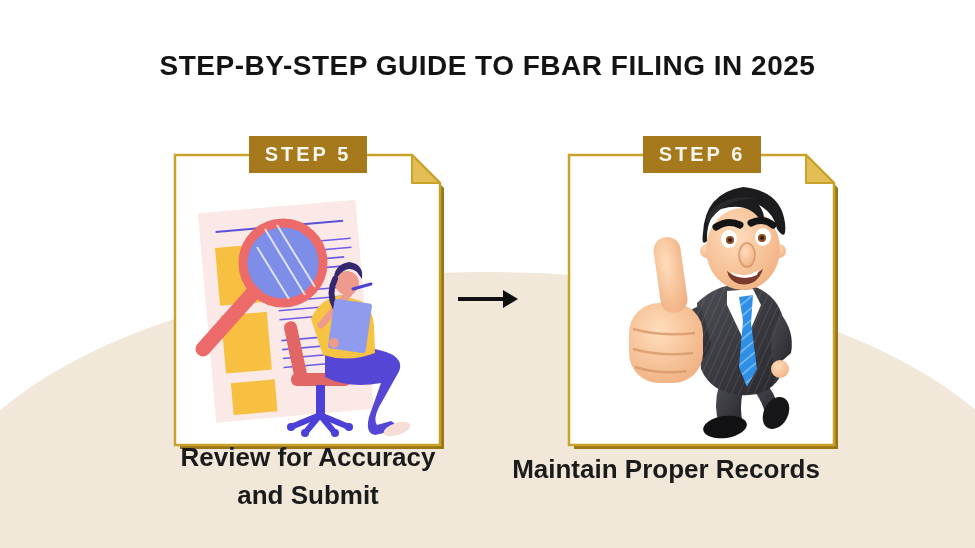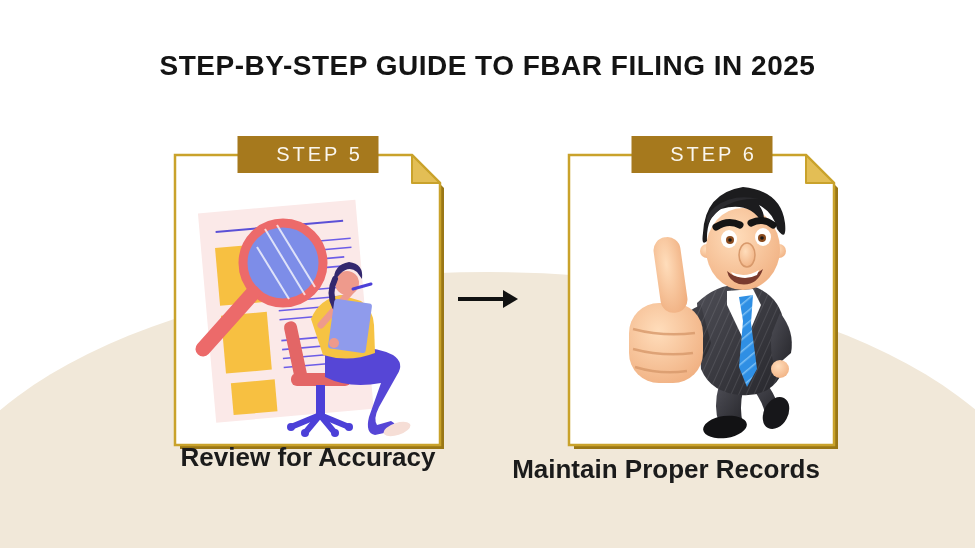--- a/index.html
+++ b/index.html
@@ -18,21 +18,21 @@
   }
   .card{ position:absolute; top:153px; width:270px; height:292px; }
   .card-left{ left:173px; }
   .card-right{ left:531px;margin-left:36px; }
   .frame{ position:absolute; left:0; top:0; }
   .illus{ position:absolute; left:6px; top:10px; }
   .badge{
     position:absolute; top:-17px; left:50%; transform:translateX(-50%);
     width:118px; height:37px; background:#A6791D; color:#FAF6EE;
     display:flex; align-items:center; justify-content:center;
-    font-size:20px; font-weight:400; letter-spacing:3px;padding-left:23px;
+    font-size:20px; font-weight:700; letter-spacing:3px;
   }
   .caption{
     position:absolute; text-align:center; font-weight:700; font-size:26px;
     color:#1b1b1b; line-height:1.45;
   }
   .caption-left{ left:148px; top:439px; width:320px; }
   .caption-right{ left:486px; top:451px; width:360px; }
   .arrow{ position:absolute; left:455px; top:285px; width:66px; height:28px; }
 </style>
 </head>
@@ -181,18 +181,19 @@
         <circle cx="189" cy="75" r="1.8" fill="#1a1a1a"></circle>
       <ellipse cx="174" cy="92" rx="8" ry="12" fill="url(#skin)" stroke="#D8996B" stroke-width="1.5"></ellipse>
       <path d="M154 108 Q170 122 190 106 Q184 124 166 121 Q156 118 154 108 Z" fill="#7A3B2E"></path>
       <path d="M158 109 Q172 116 186 107 L184 112 Q172 118 160 112 Z" fill="#ffffff"></path>
     </svg>
     <div class="badge">STEP 6</div>
   </div>
 
   <div class="caption caption-left">
     <div>Review for Accuracy</div>
+    <div>and Submit</div>
   </div>
   <div class="caption caption-right">
     <div>Maintain Proper Records</div>
   </div>
 
 </div>
 
 </body></html>

